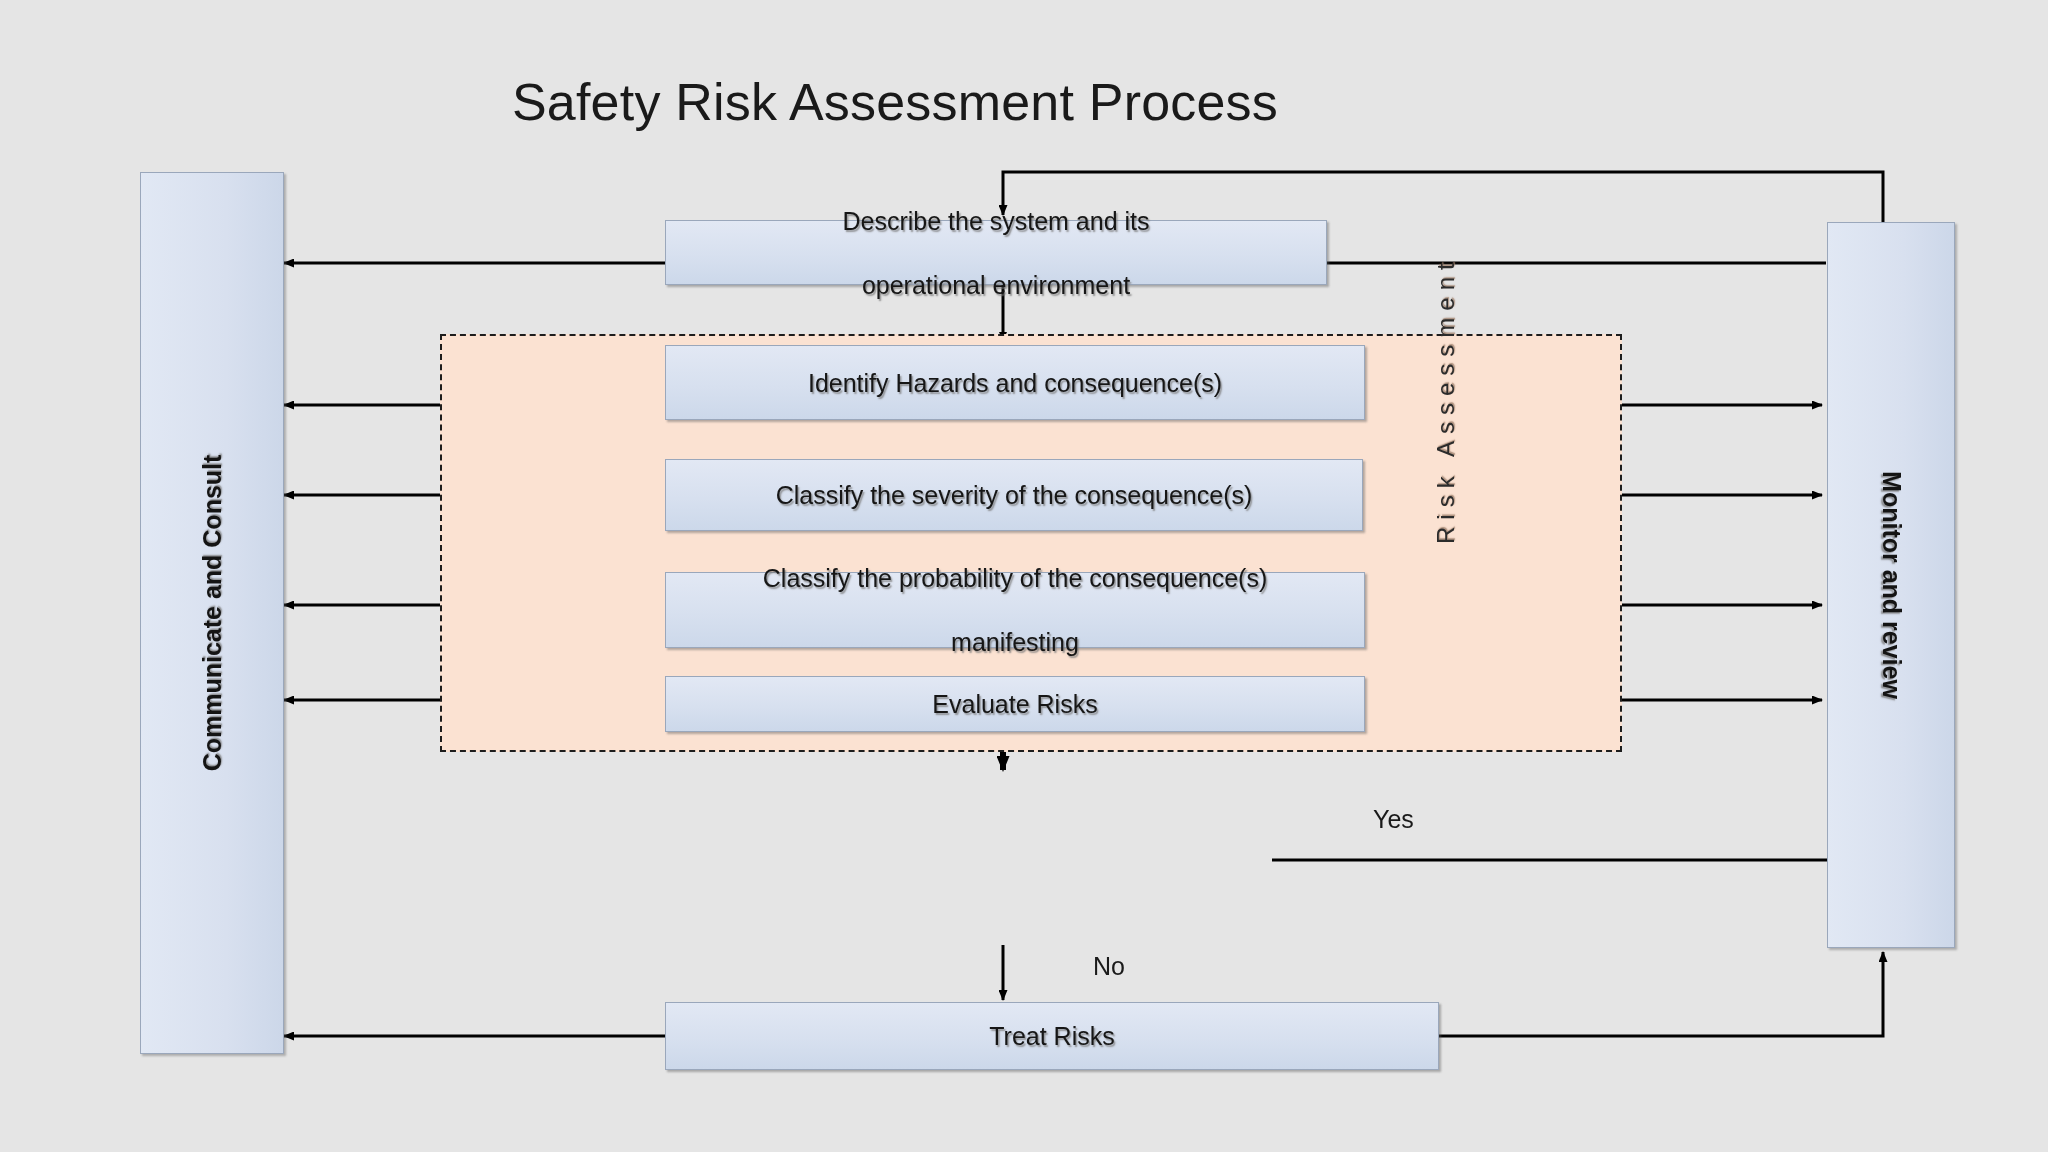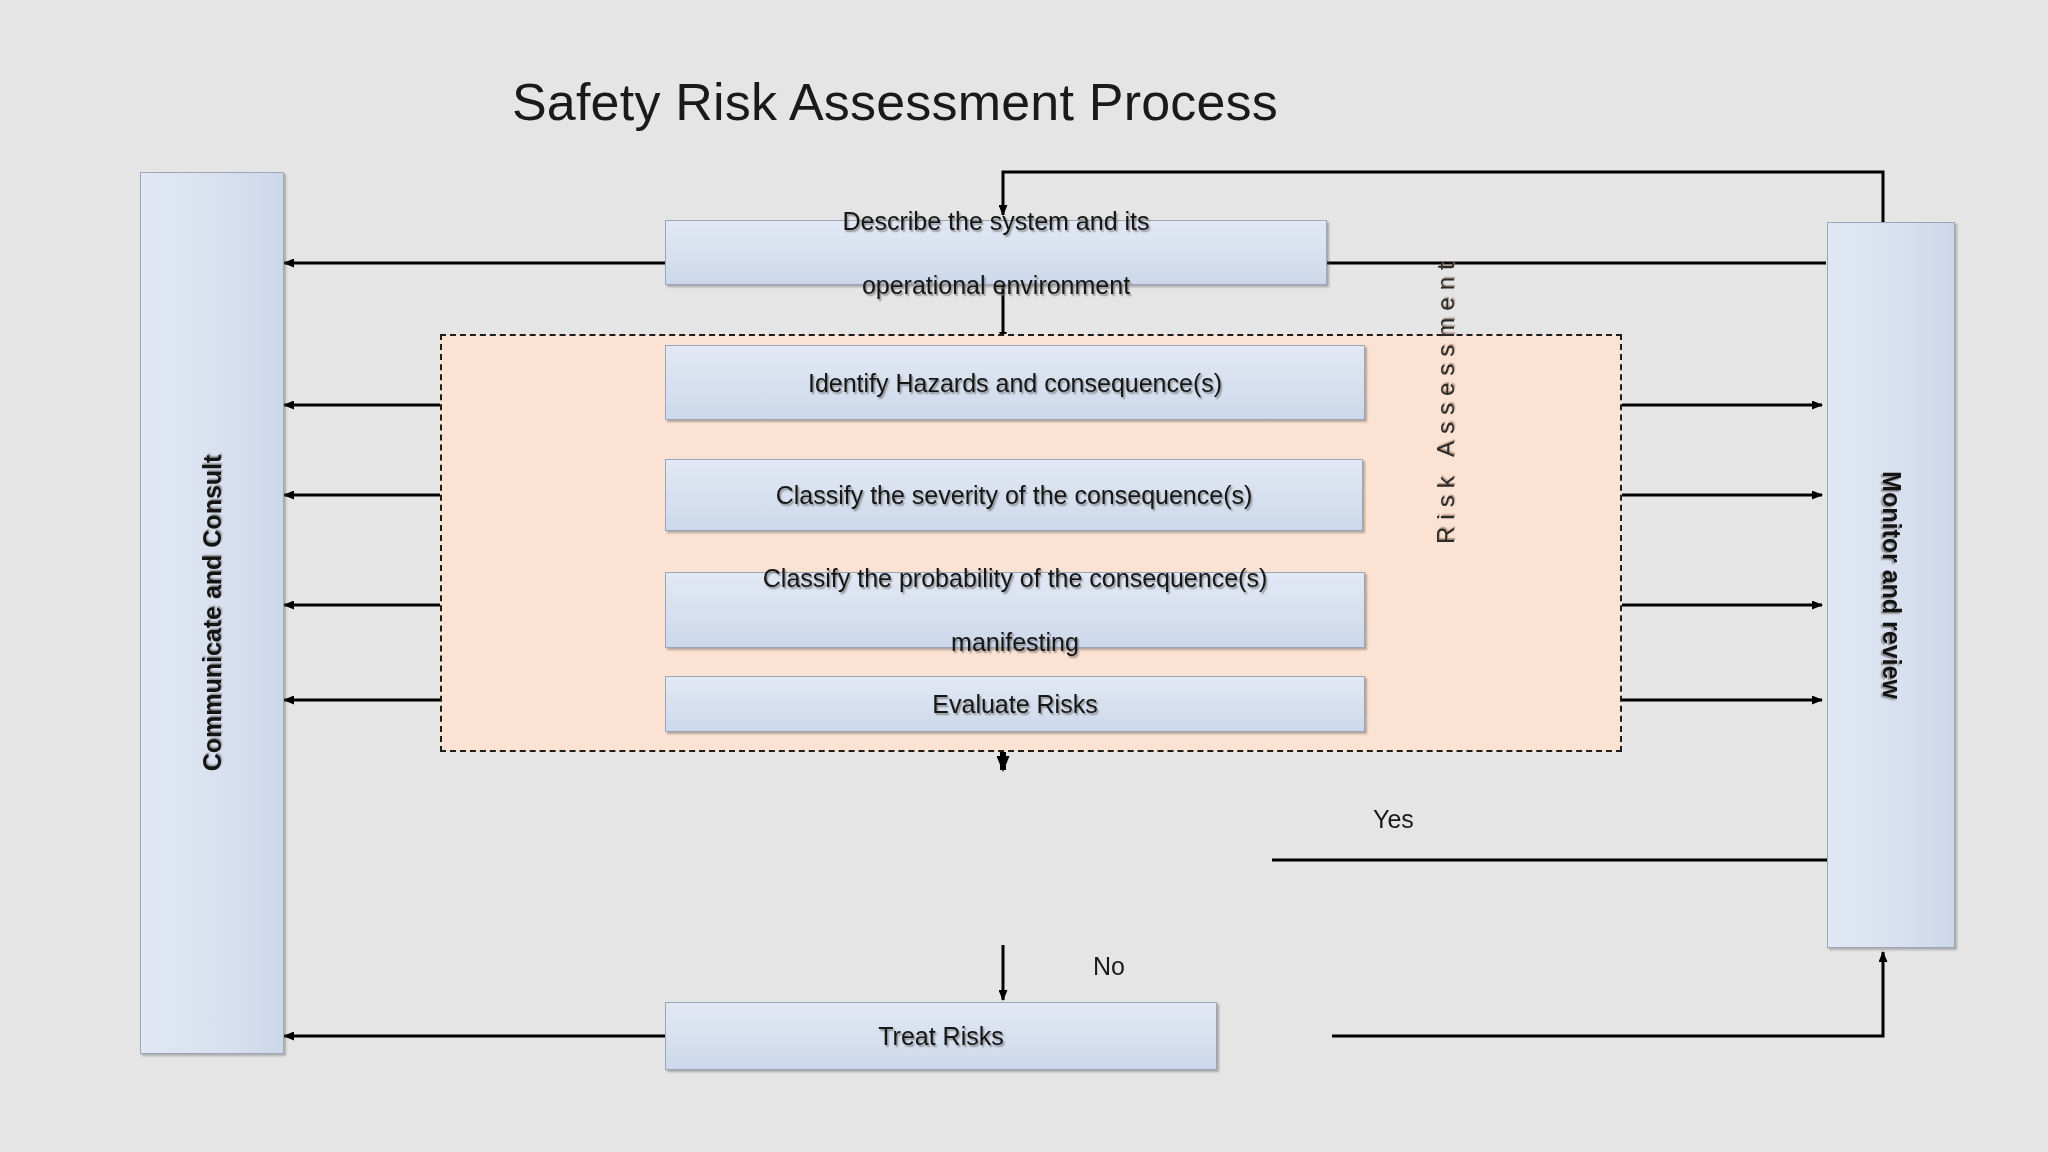--- a/index.html
+++ b/index.html
@@ -180,21 +180,21 @@
     <span>
       <span>Classify the probability of the consequence(s)</span><br>
       <span>manifesting</span>
     </span>
   </div>
 
   <div class="pbox" style="left:665px;top:676px;width:700px;height:56px;">
     <span>Evaluate Risks</span>
   </div>
 
-  <div class="pbox" style="left:665px;top:1002px;width:552px;height:68px;">
+  <div class="pbox" style="left:665px;top:1002px;width:774px;height:68px;">
     <span>Treat Risks</span>
   </div>
 
 
   <div class="edgelabel" style="left:1373px;top:805px;">Yes</div>
   <div class="edgelabel" style="left:1093px;top:952px;">No</div>
 
 </div>
 
 </body></html>

